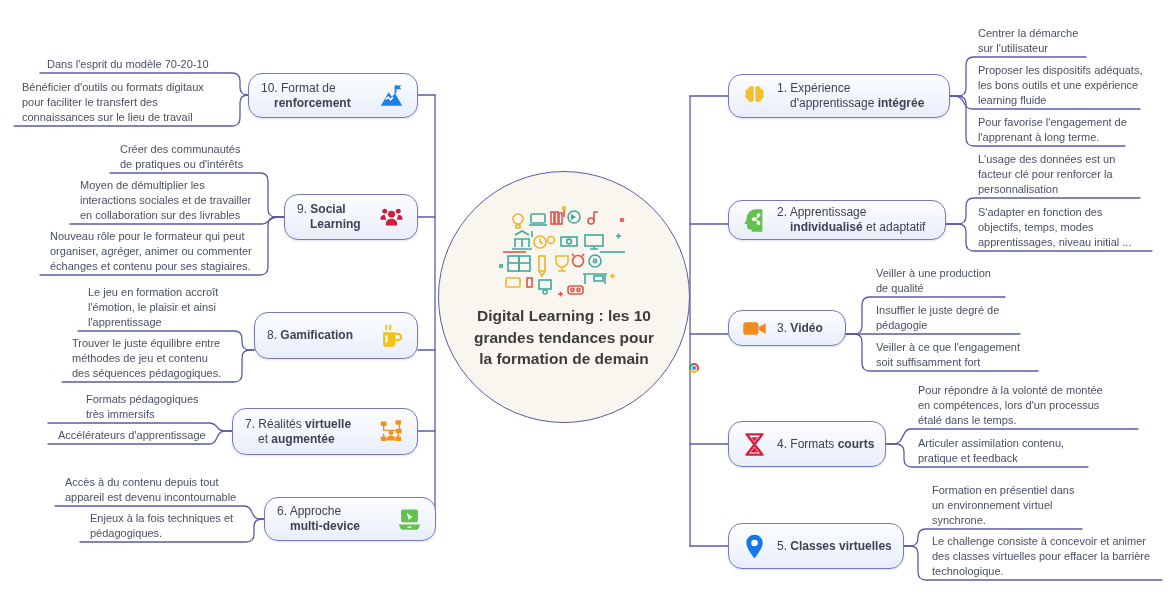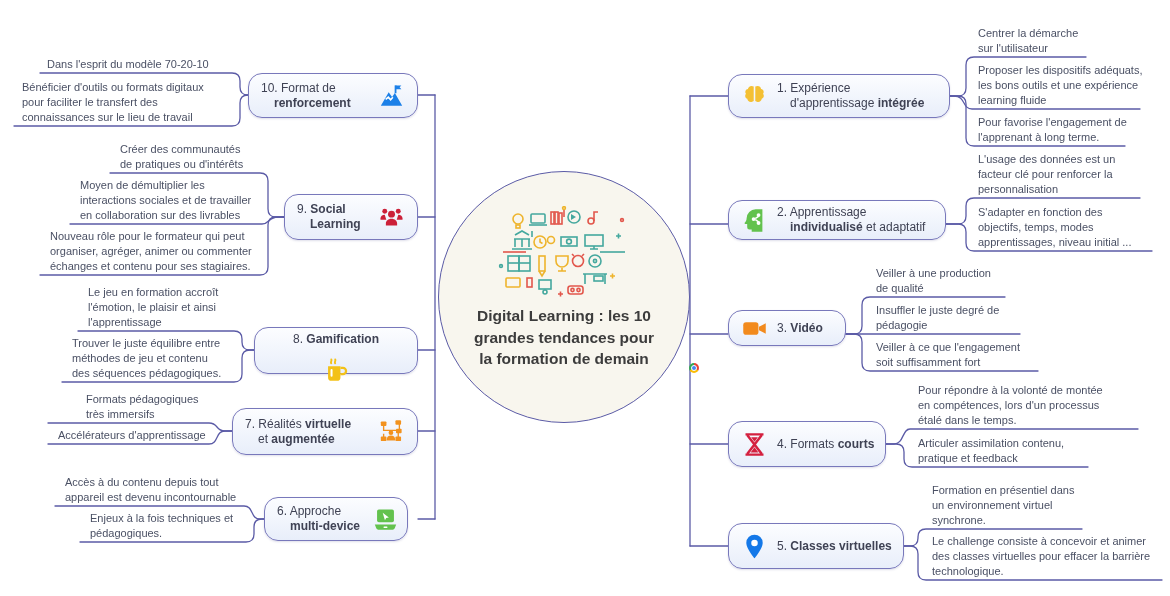--- a/index.html
+++ b/index.html
@@ -2,21 +2,21 @@
 <html><head>
 <meta charset="utf-8">
 <style>
   html,body{margin:0;padding:0;background:#ffffff;}
   body{width:1170px;height:596px;overflow:hidden;font-family:"Liberation Sans",sans-serif;}
   .canvas{position:relative;width:1170px;height:596px;background:#fff;}
   svg.lines{position:absolute;left:0;top:0;pointer-events:none;}
   .note{position:absolute;font-size:11px;line-height:15.2px;color:#4a5064;white-space:pre-line;}
   .node{position:absolute;display:flex;align-items:center;gap:9px;border:1.4px solid #7878bb;border-radius:14px;
         background:linear-gradient(180deg,#fcfdff,#e8eefa);box-shadow:0 1px 2px rgba(80,80,140,.18);
-        padding:4px 12px;box-sizing:border-box;font-size:12px;color:#3f4254;}
+        padding:12px 12px;box-sizing:border-box;font-size:12px;color:#3f4254;}
   .node.left-node{justify-content:space-between;}
   .nl{line-height:15px;white-space:nowrap;}
   .nl2{padding-left:13px;}
   .b{font-weight:bold;}
   .icon{flex:0 0 auto;display:flex;}
   .icon svg{width:27px;height:27px;display:block;}
   .center-topic{position:absolute;left:438px;top:171px;width:252px;height:252px;border-radius:50%;
         background:#f8f6ee;border:1.5px solid #5b5ba6;box-sizing:border-box;}
   .center-title{position:absolute;left:0;right:0;top:133px;text-align:center;font-size:15.5px;font-weight:bold;
         color:#3c3c3c;line-height:21.5px;white-space:pre-line;}
@@ -245,21 +245,21 @@
           <circle cx="6" cy="6.5" r="2.2"></circle>
           <path d="M6 9.5c-2.2 0-3.8 1.5-3.8 3.4v1h5.2"></path>
           <circle cx="18" cy="6.5" r="2.2"></circle>
           <path d="M18 9.5c2.2 0 3.8 1.5 3.8 3.4v1h-5.2"></path>
           <circle cx="12" cy="9" r="3.1"></circle>
           <path d="M12 13c-3 0-5 1.9-5 4.3V19h10v-1.7c0-2.4-2-4.3-5-4.3z"></path>
         </svg>
     </span>
   </div>
 
-  <div class="node left-node" style="left:254px;top:327px;width:164px;height:47px;flex-direction:column;">
+  <div class="node left-node" style="left:254px;top:312px;width:164px;height:47px;">
     <div>
       <div class="nl"><span>8. </span><span class="b">Gamification</span></div>
     </div>
     <span class="icon" style="color:#f3c117">
       <svg viewBox="0 0 24 24" fill="currentColor">
           <path d="M4.5 9h11v10a3 3 0 0 1-3 3h-5a3 3 0 0 1-3-3z"></path>
           <path d="M15.5 10.5h2.2a2.8 2.8 0 0 1 0 5.6h-2.2" fill="none" stroke="currentColor" stroke-width="2"></path>
           <path d="M7.3 6.5C6.4 5.3 8 4.4 7.4 3M10.8 6.5C9.9 5.3 11.5 4.4 10.9 3" fill="none" stroke="currentColor" stroke-width="1.7" stroke-linecap="round"></path>
           <rect x="6.7" y="11.5" width="1.8" height="7" rx=".9" fill="#fff"></rect>
         </svg>
@@ -280,21 +280,21 @@
           <rect x="15.5" y="2" width="5" height="4" rx=".8"></rect>
           <rect x="16" y="9.5" width="5" height="4" rx=".8"></rect>
           <rect x="2.5" y="16.5" width="5" height="4" rx=".8"></rect>
           <rect x="15.5" y="16.5" width="5" height="4" rx=".8"></rect>
           <circle cx="11.5" cy="13" r="2.1"></circle>
           <path d="M11.5 15.5c-2.3 0-3.7 1.5-3.7 3.4V20h7.4v-1.1c0-1.9-1.4-3.4-3.7-3.4z"></path>
         </svg>
     </span>
   </div>
 
-  <div class="node left-node" style="left:264px;top:497px;width:144px;height:44px;gap:12px;">
+  <div class="node left-node" style="left:264px;top:497px;width:172px;height:44px;gap:12px;">
     <div>
       <div class="nl"><span>6. Approche</span></div>
       <div class="nl nl2"><span class="b">multi-device</span></div>
     </div>
     <span class="icon" style="color:#63c24e">
       <svg viewBox="0 0 24 24" fill="currentColor">
           <rect x="4.5" y="3" width="15" height="11.5" rx="1.6"></rect>
           <path d="M9.5 6l5.5 4.2-2.4.4-1.1 2.1z" fill="#fff"></path>
           <path d="M2.5 16.5h19l-1.3 3.3a2 2 0 0 1-1.9 1.2H5.7a2 2 0 0 1-1.9-1.2z"></path>
           <rect x="10.2" y="18.2" width="3.6" height="1.3" rx=".65" fill="#fff"></rect>

